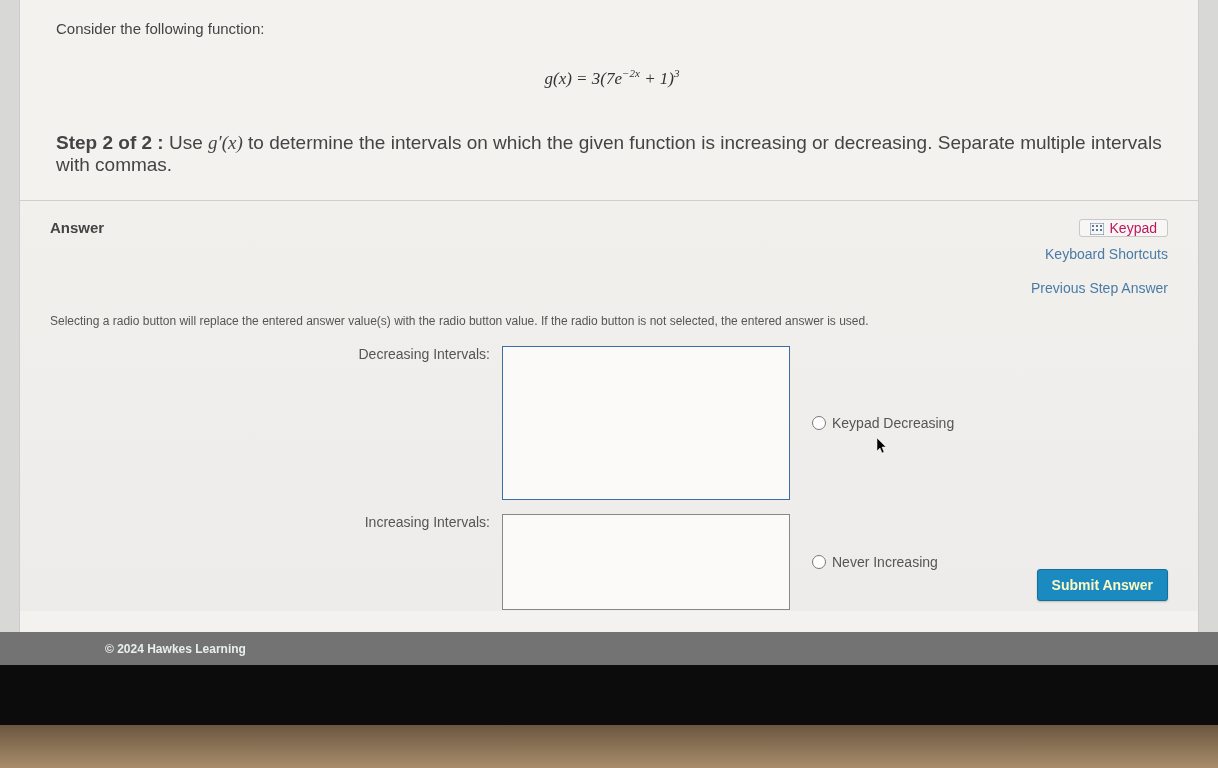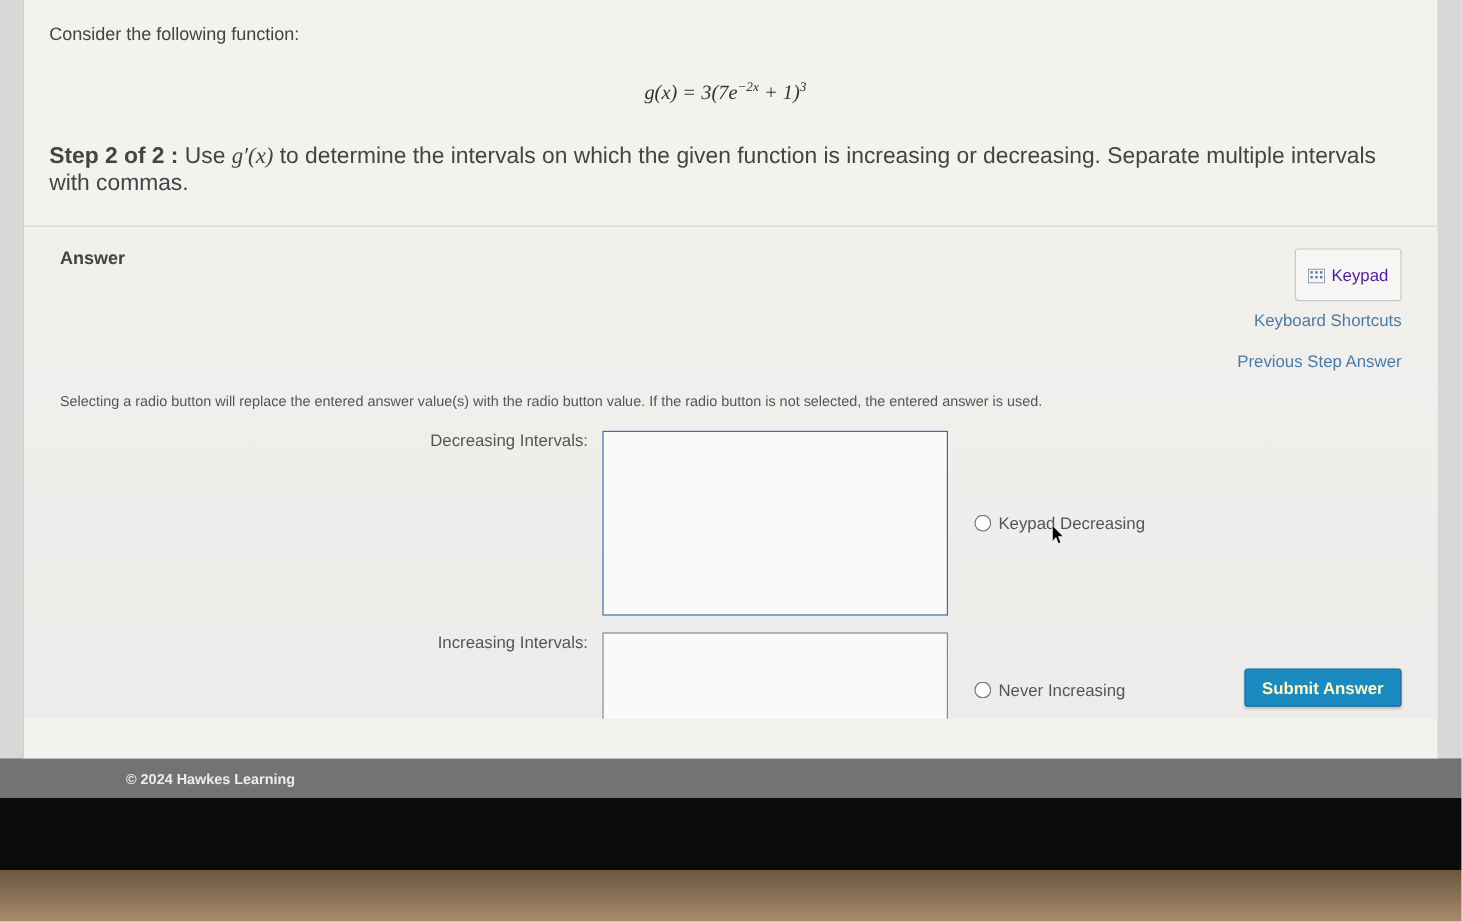--- a/index.html
+++ b/index.html
@@ -14,35 +14,35 @@
     .page-wrapper {
       background: #f3f2ef;
       width: 1180px;
       margin: 0 auto;
       min-height: 632px;
       position: relative;
       border-left: 1px solid #ccc;
       border-right: 1px solid #ccc;
     }
     .question-section {
-      padding: 20px 30px 24px 21px;
+      padding: 20px 30px 24px 36px;
       border-bottom: 1px solid #d0cfcc;
     }
     .question-prompt {
       color: #444;
       font-size: 15px;
       margin-bottom: 30px;
     }
     .equation {
       text-align: center;
       font-family: "Times New Roman", serif;
       font-size: 17px;
       font-style: italic;
       color: #333;
-      margin-bottom: 32px;
+      margin-bottom: 43px;
     }
     .equation .fn { font-style: italic; }
     .equation sup { font-size: 11px; }
     .step-line {
       color: #444;
       font-size: 19px;
     }
     .step-label { font-weight: 700; }
     .gprime { font-family: "Times New Roman", serif; font-style: italic; }
     .answer-section {
@@ -65,22 +65,22 @@
     .right-links {
       text-align: right;
       font-size: 14px;
     }
     .keypad-btn {
       display: inline-flex;
       align-items: center;
       gap: 6px;
       border: 1px solid #c9c8c6;
       background: #f7f6f4;
-      color: #4c1d95;
-      padding: 13px 10px;
+      color: #be185d;
+      padding: 0 10px;
       border-radius: 3px;
       cursor: pointer;
       font-size: 14px;
     }
     .keypad-icon {
       display: inline-block;
       width: 14px;
       height: 12px;
     }
     .link-text {

